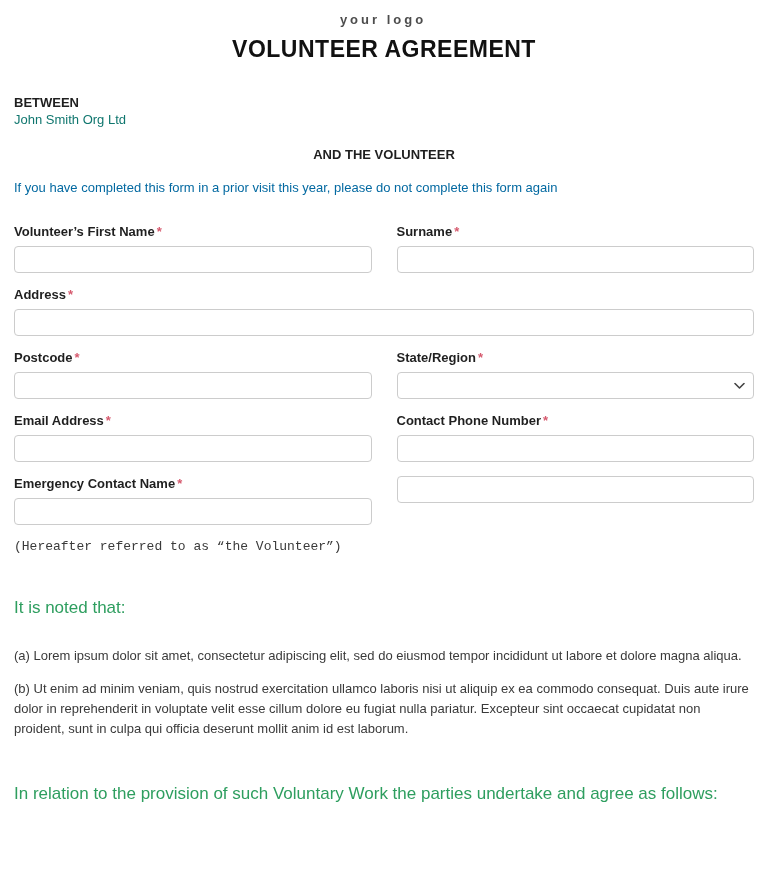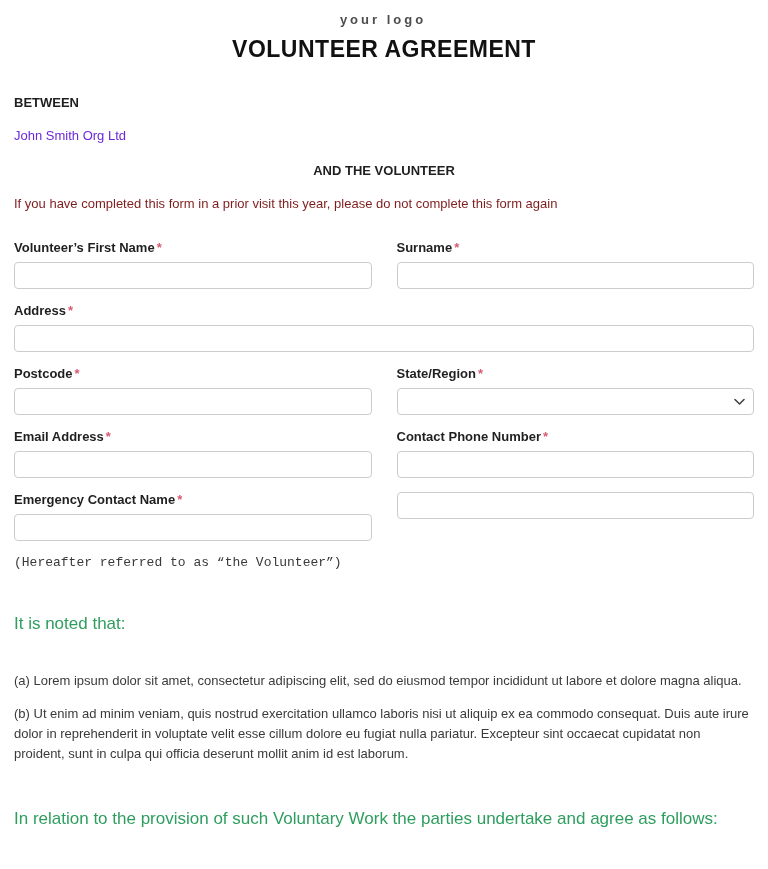--- a/index.html
+++ b/index.html
@@ -38,23 +38,23 @@
     font-size: 23px;
     font-weight: 800;
     letter-spacing: 0.5px;
     color: #111;
     margin-top: 8px;
   }
 
   
   .lbl-strong { font-size: 13px; font-weight: 700; color: #1f1f1f; }
   .between { margin-top: 32px; }
-  .org-name { margin-top: 18px; font-size: 13px; color: #6d28d9; }
+  .org-name { margin-top: 2px; font-size: 13px; color: #0f766e; }
   .and-volunteer { margin-top: 20px; text-align: center; }
-  .note { margin-top: 18px; font-size: 13px; color: #7f1d1d; }
+  .note { margin-top: 18px; font-size: 13px; color: #0369a1; }
 
   
   .form { margin-top: 29px; }
   .row { display: flex; gap: 25px; margin-bottom: 14px; }
   .field { flex: 1; min-width: 0; }
   .flabel { display: block; font-size: 13px; font-weight: 700; color: #1f1f1f; margin-bottom: 7px; }
   .req { font-weight: 700; margin-left: 2px; }
   .tinput, .sel {
     width: 100%;
     height: 27px;
@@ -83,21 +83,21 @@
     color: #444;
   }
   .hereafter { margin-top: 14px; font-size: 13px; color: #3a3a3a; font-family: Liberation Mono, monospace; }
 
   
   .section-heading {
     font-size: 17px;
     font-weight: 400;
     margin-top: 44px;
   }
-  .para { font-size: 13px; line-height: 1.55; color: #3a3a3a; margin-top: 37px; }
+  .para { font-size: 13px; line-height: 1.55; color: #3a3a3a; margin-top: 28px; }
   .para + .para { margin-top: 13px; }
 </style>
 </head>
 <body>
 
 <div class="container">
 
   <div class="logo-wrap">
     <div class="logo">
       <div class="logo-tagline" style="color: rgb(77, 77, 77);">your logo</div>

